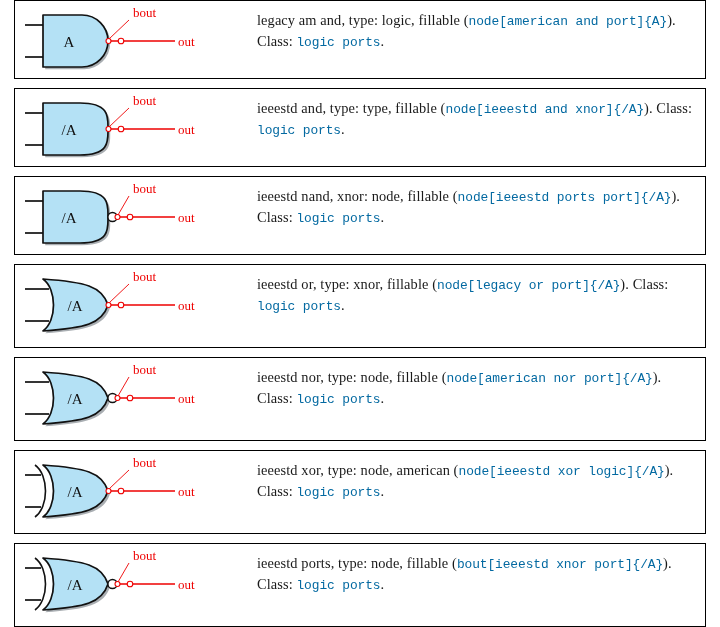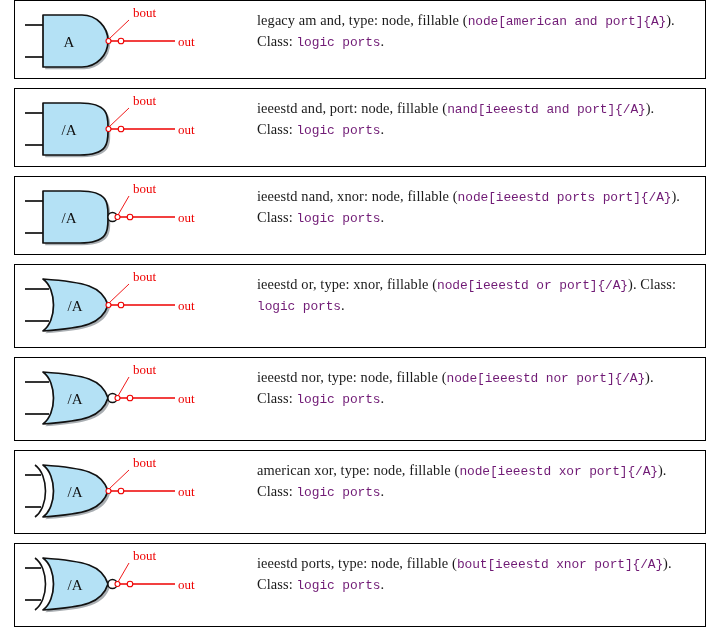--- a/index.html
+++ b/index.html
@@ -53,21 +53,21 @@
     font-family: "Liberation Serif", "DejaVu Serif", serif;
     font-size: 14.4px;
     line-height: 1.42;
     color: #1a1a1a;
     letter-spacing: 0.1px;
   }
   .mono {
     font-family: "Liberation Mono", "DejaVu Sans Mono", monospace;
     font-size: 12.9px;
     letter-spacing: -0.1px;
-    color: #701a75;
+    color: #0369a1;
   }
 
   svg.gate { position: absolute; left: 0; top: 0; display: block; }
 
   .lbl-red {
     fill: #ee0000;
     font-family: "Liberation Serif", "DejaVu Serif", serif;
     font-size: 13px;
   }
   .lbl-blk {
@@ -90,41 +90,41 @@
           <text class="lbl-blk" x="54" y="45.5" text-anchor="middle">A</text>
           <line x1="93" y1="40" x2="160" y2="40" stroke="#ee0000" stroke-width="1.3"></line>
           <line x1="94" y1="38" x2="114" y2="19" stroke="#ee0000" stroke-width="0.9"></line>
           <circle cx="93.5" cy="40" r="2.5" fill="#ffffff" stroke="#ee0000" stroke-width="1.1"></circle>
           <circle cx="106" cy="40" r="2.8" fill="#ffffff" stroke="#ee0000" stroke-width="1.1"></circle>
           <text class="lbl-red" x="118" y="16">bout</text>
           <text class="lbl-red" x="163" y="45">out</text>
         </svg>
       </div>
       <div class="desc-cell">
-        <div class="desc"><span>legacy am and, type: node, fillable (</span><span class="mono">node[american and port]{A}</span><span>). Class: </span><span class="mono">logic ports</span><span>.</span></div>
+        <div class="desc"><span>legacy am and, type: logic, fillable (</span><span class="mono">node[american and port]{A}</span><span>). Class: </span><span class="mono">logic ports</span><span>.</span></div>
       </div>
     </div>
     <div class="row">
       <div class="symbol-cell">
         <svg class="gate" width="232" height="79" viewBox="0 0 232 79">
           <path d="M 28 14 L 65 14 C 94.9 14 93 28.299999999999997 93 40 C 93 51.7 94.9 66 65 66 L 28 66 Z" transform="translate(2.2,2.2)" fill="#9aa0a4" opacity="0.85"></path>
           <line x1="10" y1="24" x2="28" y2="24" stroke="#111111" stroke-width="1.7"></line>
           <line x1="10" y1="56" x2="28" y2="56" stroke="#111111" stroke-width="1.7"></line>
           <path d="M 28 14 L 65 14 C 94.9 14 93 28.299999999999997 93 40 C 93 51.7 94.9 66 65 66 L 28 66 Z" fill="#b4e1f5" stroke="#111111" stroke-width="1.7" stroke-linejoin="round"></path>
           <text class="lbl-blk" x="54" y="45.5" text-anchor="middle">/A</text>
           <line x1="93" y1="40" x2="160" y2="40" stroke="#ee0000" stroke-width="1.3"></line>
           <line x1="94" y1="38" x2="114" y2="19" stroke="#ee0000" stroke-width="0.9"></line>
           <circle cx="93.5" cy="40" r="2.5" fill="#ffffff" stroke="#ee0000" stroke-width="1.1"></circle>
           <circle cx="106" cy="40" r="2.8" fill="#ffffff" stroke="#ee0000" stroke-width="1.1"></circle>
           <text class="lbl-red" x="118" y="16">bout</text>
           <text class="lbl-red" x="163" y="45">out</text>
         </svg>
       </div>
       <div class="desc-cell">
-        <div class="desc"><span>ieeestd and, port: node, fillable (</span><span class="mono">nand[ieeestd and port]{/A}</span><span>). Class: </span><span class="mono">logic ports</span><span>.</span></div>
+        <div class="desc"><span>ieeestd and, type: type, fillable (</span><span class="mono">node[ieeestd and xnor]{/A}</span><span>). Class: </span><span class="mono">logic ports</span><span>.</span></div>
       </div>
     </div>
     <div class="row">
       <div class="symbol-cell">
         <svg class="gate" width="232" height="79" viewBox="0 0 232 79">
           <path d="M 28 14 L 65 14 C 94.9 14 93 28.299999999999997 93 40 C 93 51.7 94.9 66 65 66 L 28 66 Z" transform="translate(2.2,2.2)" fill="#9aa0a4" opacity="0.85"></path>
           <line x1="10" y1="24" x2="28" y2="24" stroke="#111111" stroke-width="1.7"></line>
           <line x1="10" y1="56" x2="28" y2="56" stroke="#111111" stroke-width="1.7"></line>
           <path d="M 28 14 L 65 14 C 94.9 14 93 28.299999999999997 93 40 C 93 51.7 94.9 66 65 66 L 28 66 Z" fill="#b4e1f5" stroke="#111111" stroke-width="1.7" stroke-linejoin="round"></path>
           <circle cx="97.5" cy="40" r="4.6" fill="#ffffff" stroke="#111111" stroke-width="1.5"></circle>
@@ -151,63 +151,63 @@
           <text class="lbl-blk" x="60" y="45.5" text-anchor="middle">/A</text>
           <line x1="93" y1="40" x2="160" y2="40" stroke="#ee0000" stroke-width="1.3"></line>
           <line x1="94" y1="38" x2="114" y2="19" stroke="#ee0000" stroke-width="0.9"></line>
           <circle cx="93.5" cy="40" r="2.5" fill="#ffffff" stroke="#ee0000" stroke-width="1.1"></circle>
           <circle cx="106" cy="40" r="2.8" fill="#ffffff" stroke="#ee0000" stroke-width="1.1"></circle>
           <text class="lbl-red" x="118" y="16">bout</text>
           <text class="lbl-red" x="163" y="45">out</text>
         </svg>
       </div>
       <div class="desc-cell">
-        <div class="desc"><span>ieeestd or, type: xnor, fillable (</span><span class="mono">node[ieeestd or port]{/A}</span><span>). Class: </span><span class="mono">logic ports</span><span>.</span></div>
+        <div class="desc"><span>ieeestd or, type: xnor, fillable (</span><span class="mono">node[legacy or port]{/A}</span><span>). Class: </span><span class="mono">logic ports</span><span>.</span></div>
       </div>
     </div>
     <div class="row tall">
       <div class="symbol-cell">
         <svg class="gate" width="232" height="79" viewBox="0 0 232 79">
           <path d="M 28 14 C 70 17 87 21 93 40 C 87 59 70 63 28 66 C 42 56 42 24 28 14 Z" transform="translate(2.2,2.2)" fill="#9aa0a4" opacity="0.85"></path>
           <line x1="10" y1="24" x2="34" y2="24" stroke="#111111" stroke-width="1.7"></line>
           <line x1="10" y1="56" x2="34" y2="56" stroke="#111111" stroke-width="1.7"></line>
           <path d="M 28 14 C 70 17 87 21 93 40 C 87 59 70 63 28 66 C 42 56 42 24 28 14 Z" fill="#b4e1f5" stroke="#111111" stroke-width="1.7" stroke-linejoin="round"></path>
           <circle cx="97.5" cy="40" r="4.6" fill="#ffffff" stroke="#111111" stroke-width="1.5"></circle>
           <text class="lbl-blk" x="60" y="45.5" text-anchor="middle">/A</text>
           <line x1="102" y1="40" x2="160" y2="40" stroke="#ee0000" stroke-width="1.3"></line>
           <line x1="103" y1="38" x2="114" y2="19" stroke="#ee0000" stroke-width="0.9"></line>
           <circle cx="102.5" cy="40" r="2.5" fill="#ffffff" stroke="#ee0000" stroke-width="1.1"></circle>
           <circle cx="115" cy="40" r="2.8" fill="#ffffff" stroke="#ee0000" stroke-width="1.1"></circle>
           <text class="lbl-red" x="118" y="16">bout</text>
           <text class="lbl-red" x="163" y="45">out</text>
         </svg>
       </div>
       <div class="desc-cell">
-        <div class="desc"><span>ieeestd nor, type: node, fillable (</span><span class="mono">node[ieeestd nor port]{/A}</span><span>). Class: </span><span class="mono">logic ports</span><span>.</span></div>
+        <div class="desc"><span>ieeestd nor, type: node, fillable (</span><span class="mono">node[american nor port]{/A}</span><span>). Class: </span><span class="mono">logic ports</span><span>.</span></div>
       </div>
     </div>
     <div class="row tall">
       <div class="symbol-cell">
         <svg class="gate" width="232" height="79" viewBox="0 0 232 79">
           <path d="M 28 14 C 70 17 87 21 93 40 C 87 59 70 63 28 66 C 42 56 42 24 28 14 Z" transform="translate(2.2,2.2)" fill="#9aa0a4" opacity="0.85"></path>
           <line x1="10" y1="24" x2="26" y2="24" stroke="#111111" stroke-width="1.7"></line>
           <line x1="10" y1="56" x2="26" y2="56" stroke="#111111" stroke-width="1.7"></line>
           <path d="M 28 14 C 70 17 87 21 93 40 C 87 59 70 63 28 66 C 42 56 42 24 28 14 Z" fill="#b4e1f5" stroke="#111111" stroke-width="1.7" stroke-linejoin="round"></path>
           <path d="M 20 14 C 34 24 34 56 20 66" fill="none" stroke="#111111" stroke-width="1.6"></path>
           <text class="lbl-blk" x="60" y="45.5" text-anchor="middle">/A</text>
           <line x1="93" y1="40" x2="160" y2="40" stroke="#ee0000" stroke-width="1.3"></line>
           <line x1="94" y1="38" x2="114" y2="19" stroke="#ee0000" stroke-width="0.9"></line>
           <circle cx="93.5" cy="40" r="2.5" fill="#ffffff" stroke="#ee0000" stroke-width="1.1"></circle>
           <circle cx="106" cy="40" r="2.8" fill="#ffffff" stroke="#ee0000" stroke-width="1.1"></circle>
           <text class="lbl-red" x="118" y="16">bout</text>
           <text class="lbl-red" x="163" y="45">out</text>
         </svg>
       </div>
       <div class="desc-cell">
-        <div class="desc"><span>american xor, type: node, fillable (</span><span class="mono">node[ieeestd xor port]{/A}</span><span>). Class: </span><span class="mono">logic ports</span><span>.</span></div>
+        <div class="desc"><span>ieeestd xor, type: node, american (</span><span class="mono">node[ieeestd xor logic]{/A}</span><span>). Class: </span><span class="mono">logic ports</span><span>.</span></div>
       </div>
     </div>
     <div class="row tall">
       <div class="symbol-cell">
         <svg class="gate" width="232" height="79" viewBox="0 0 232 79">
           <path d="M 28 14 C 70 17 87 21 93 40 C 87 59 70 63 28 66 C 42 56 42 24 28 14 Z" transform="translate(2.2,2.2)" fill="#9aa0a4" opacity="0.85"></path>
           <line x1="10" y1="24" x2="26" y2="24" stroke="#111111" stroke-width="1.7"></line>
           <line x1="10" y1="56" x2="26" y2="56" stroke="#111111" stroke-width="1.7"></line>
           <path d="M 28 14 C 70 17 87 21 93 40 C 87 59 70 63 28 66 C 42 56 42 24 28 14 Z" fill="#b4e1f5" stroke="#111111" stroke-width="1.7" stroke-linejoin="round"></path>
           <path d="M 20 14 C 34 24 34 56 20 66" fill="none" stroke="#111111" stroke-width="1.6"></path>

